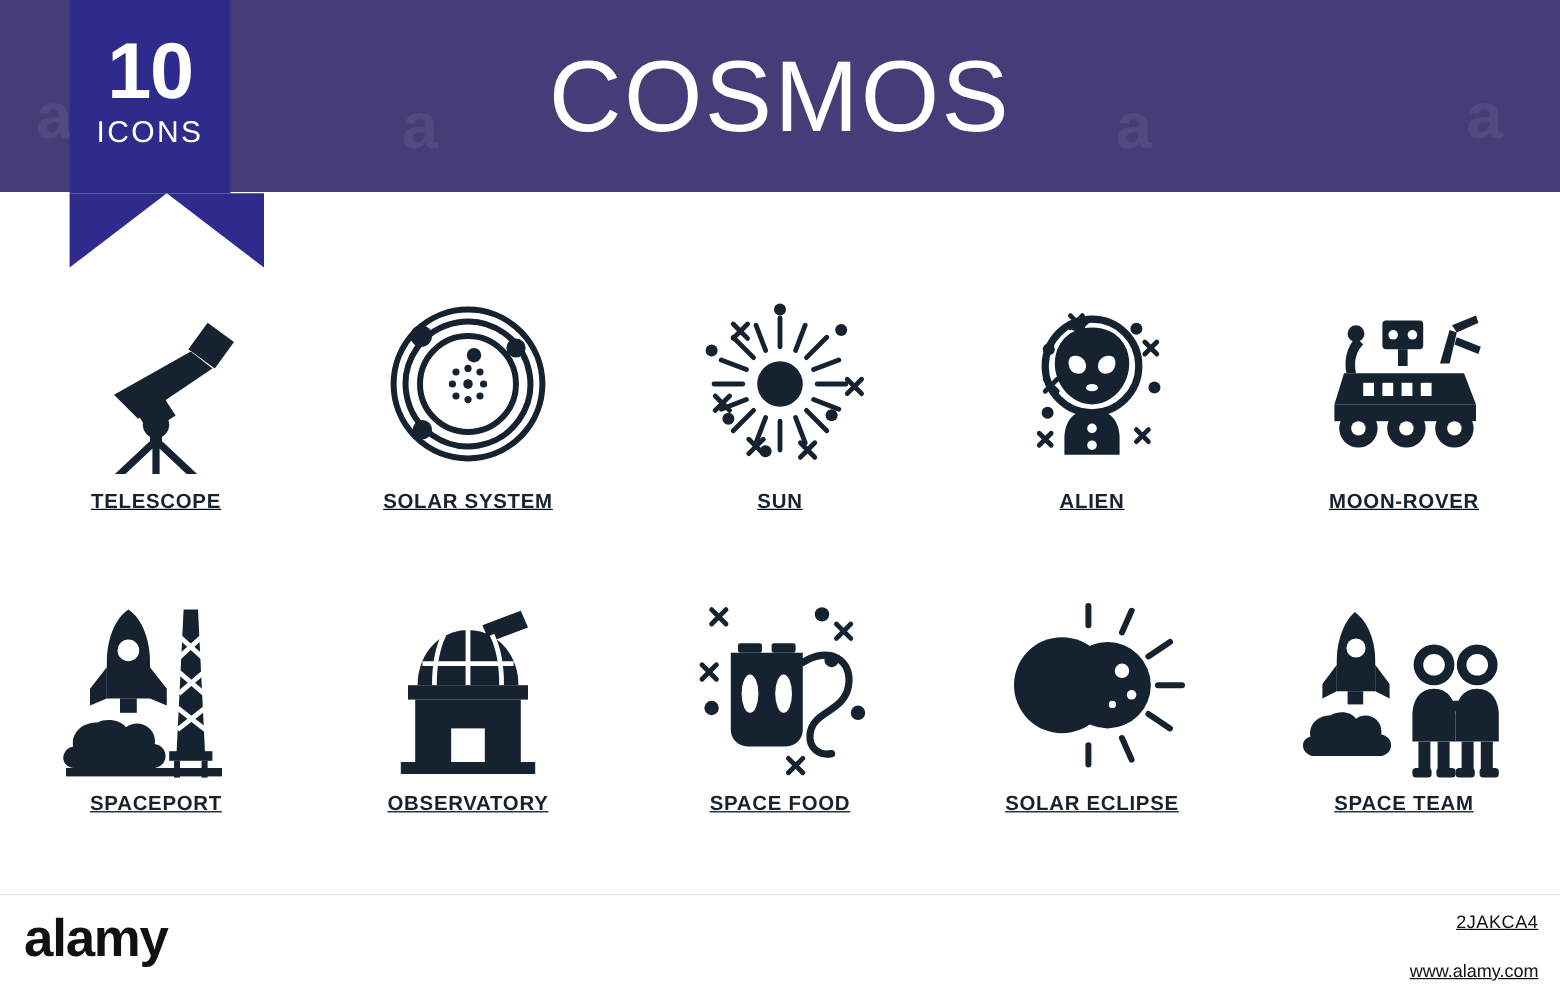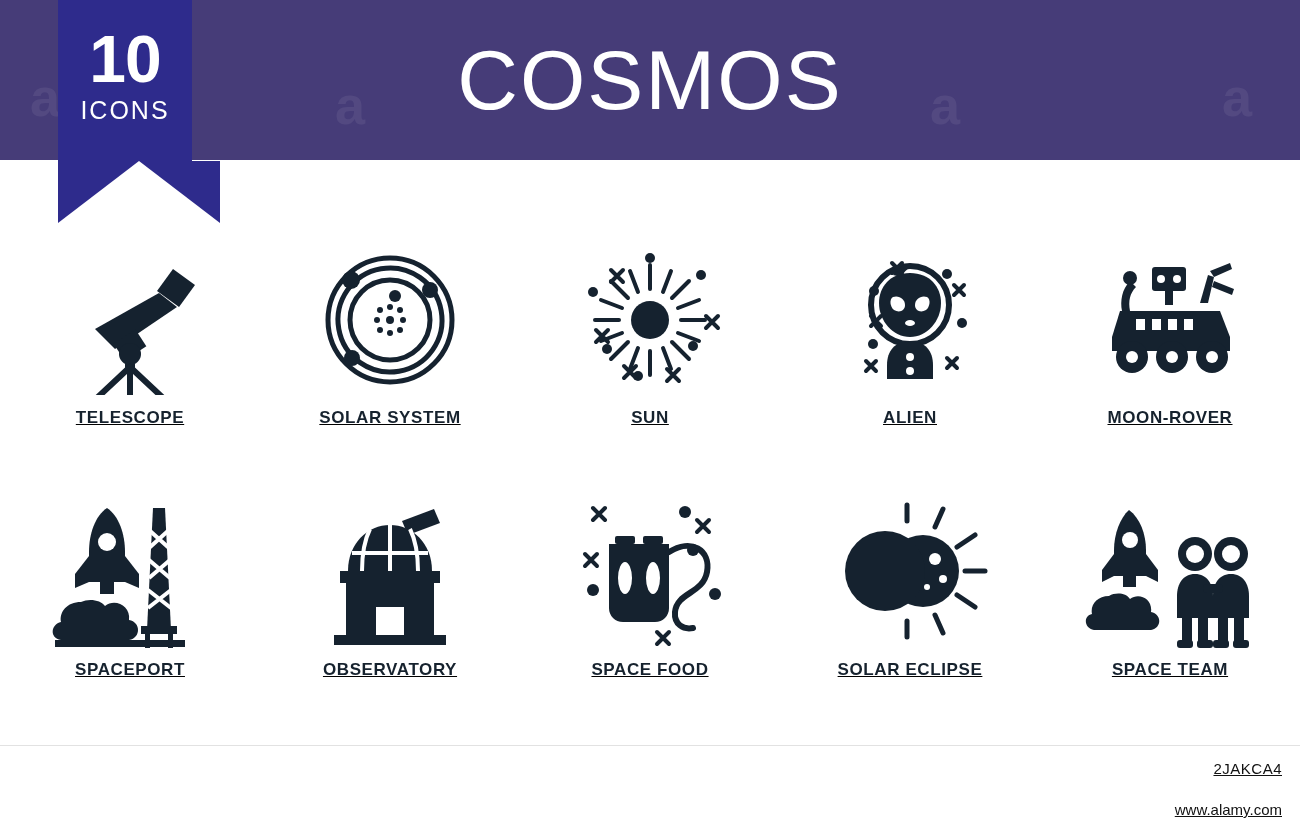--- a/index.html
+++ b/index.html
@@ -498,17 +498,18 @@
           </g>
         </svg>
       </div>
       <div class="icon-caption">SPACE TEAM</div>
     </div>
   </div>
 </div>
 
 <div class="alamy-line"></div>
 <div class="footer">
+  <div class="footer-logo">alamy</div>
   <div class="footer-right">
     <div class="footer-id">2JAKCA4</div>
     <div class="footer-url">www.alamy.com</div>
   </div>
 </div>
 
 </body></html>

